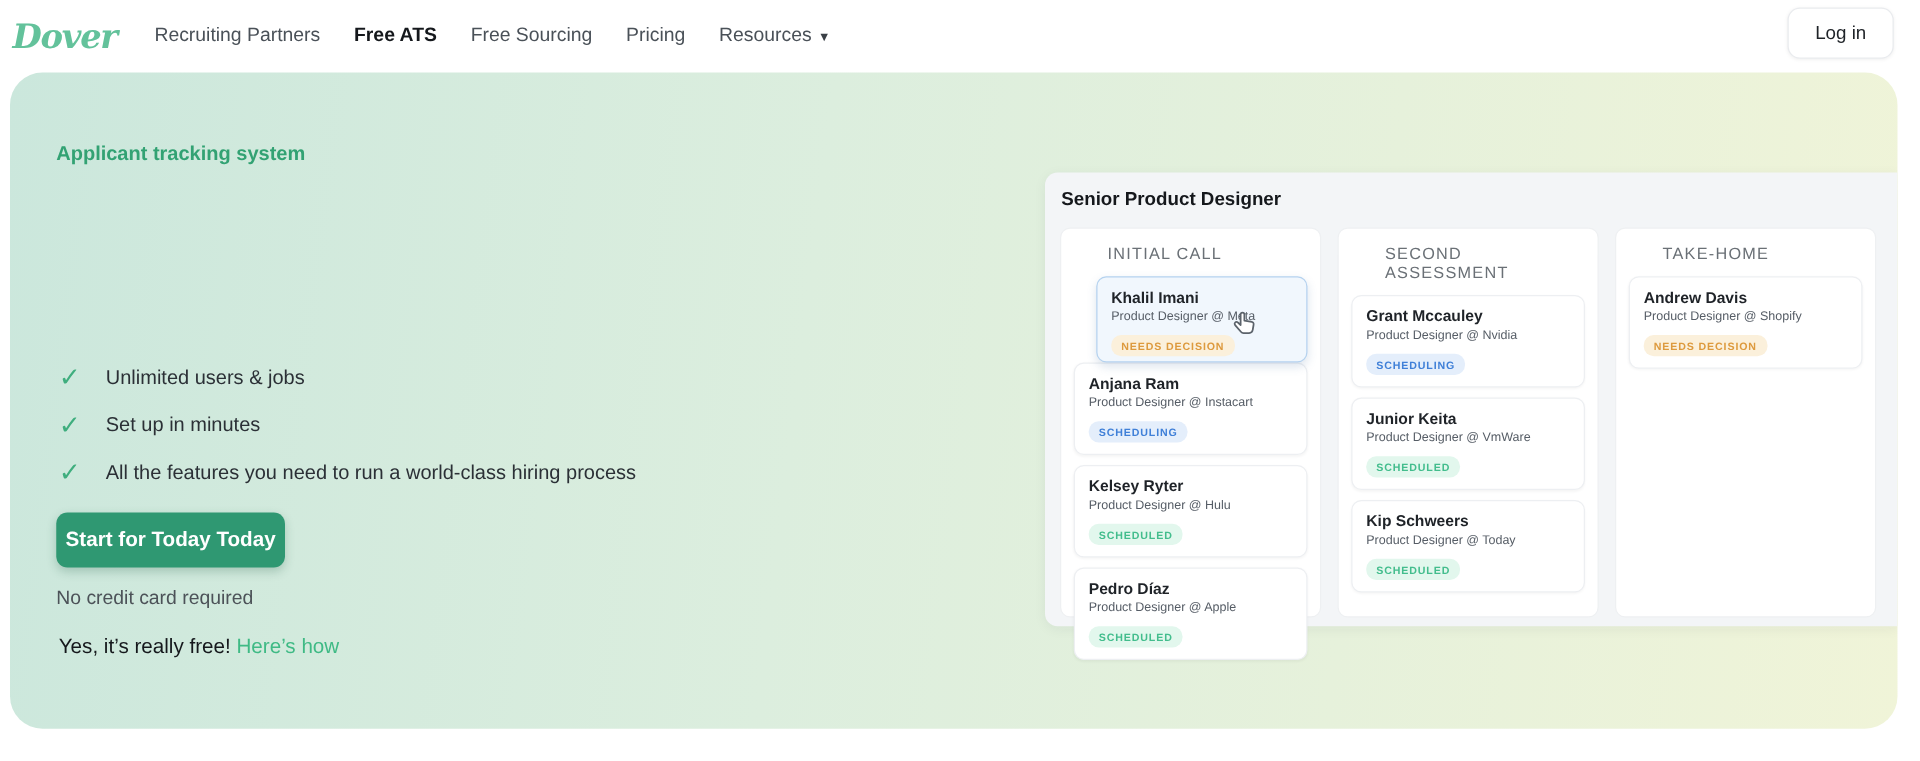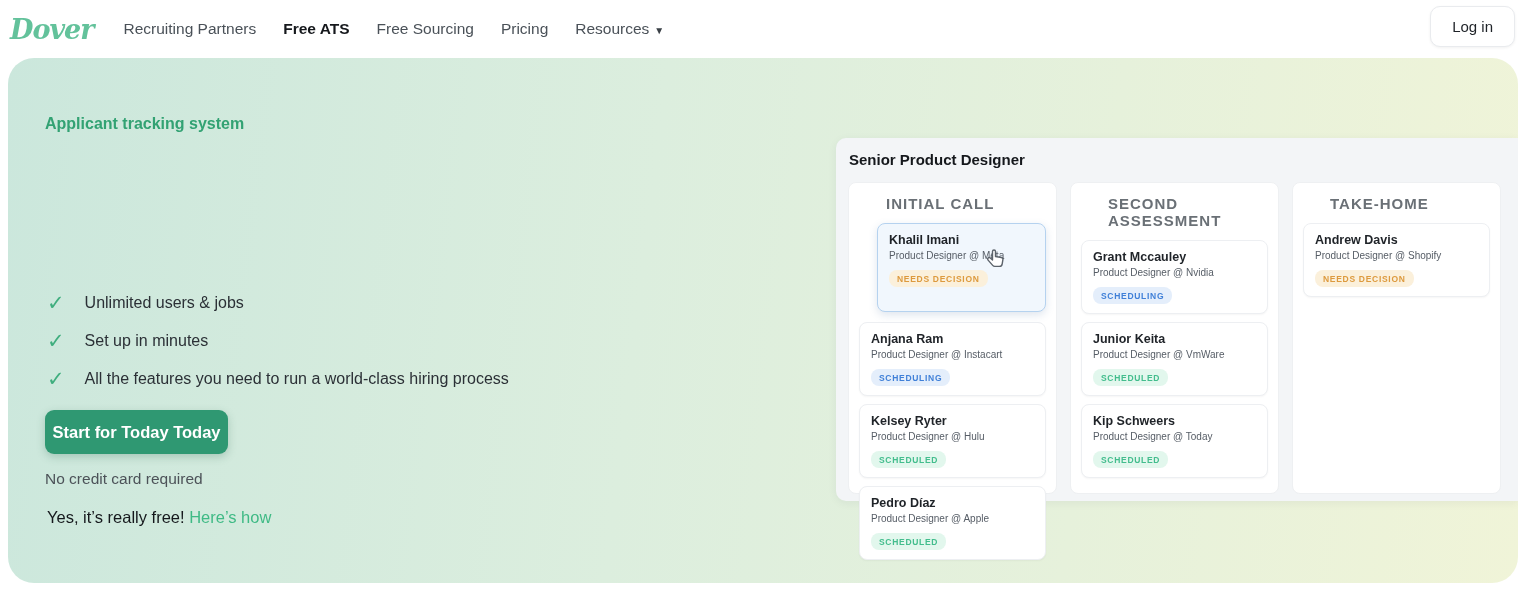--- a/index.html
+++ b/index.html
@@ -27,23 +27,23 @@
   .cta { position:absolute; left:37px; top:352px; width:183px; height:44px; background:#2f9872; border:none; border-radius:9px; color:#ffffff; font-size:16.5px; font-weight:700; font-family:inherit; box-shadow:0 3px 8px rgba(40,100,75,.25); cursor:pointer; }
   .subnote { position:absolute; left:37px; top:412px; font-size:15.5px; color:#4c5258; }
   .freeline { position:absolute; left:39px; top:450px; font-size:16.5px; color:#15181c; }
   .free-link { color:#3fba85; cursor:pointer; }
 
   
   .panel { position:absolute; left:828px; top:80px; width:682px; height:363px; background:#f3f5f7; border-radius:10px 0 0 10px; box-shadow:0 2px 10px rgba(30,40,60,.06); }
   .panel-title { position:absolute; left:13px; top:13px; font-size:15px; font-weight:700; color:#15181c; }
   .cols { position:absolute; left:12px; top:44px; display:flex; gap:13px; }
   .col { width:209px; height:312px; background:#ffffff; border:1px solid #eef0f2; border-radius:8px; padding:10px; }
-  .col-header { font-size:15px; font-weight:700; color:#6a7076; letter-spacing:1px; margin:2px 0 11px 2px;padding-left:25px; }
+  .col-header { font-size:13px; font-weight:400; color:#6a7076; letter-spacing:1px; margin:2px 0 11px 2px;padding-left:25px; }
   .card { background:#ffffff; border:1px solid #edeff2; border-radius:8px; padding:8px 11px 9px 11px; margin-bottom:8px; box-shadow:0 1px 2px rgba(0,0,0,.04); cursor:pointer; }
-  .card.highlight { background:#f1f7fd; border:1px solid #b5d2ef; box-shadow:0 3px 8px rgba(70,110,160,.18); margin-left:18px; margin-bottom:10px; padding-bottom:24px; position:relative; z-index:2; }
+  .card.highlight { background:#f1f7fd; border:1px solid #b5d2ef; box-shadow:0 3px 8px rgba(70,110,160,.18); margin-left:18px; margin-bottom:0; padding-bottom:4px; position:relative; z-index:2; }
   .card-name { font-size:12.5px; font-weight:700; color:#1f2328; line-height:16px; }
   .card-role { font-size:10px; color:#565d66; line-height:15px; }
   .badge { display:inline-block; margin-top:7px; font-size:8.5px; font-weight:700; letter-spacing:.7px; padding:4px 8px 3px 8px; border-radius:8px; }
   .badge.needs-decision { background:#fbf0db; color:#dd9a3e; }
   .badge.scheduling { background:#e4eefb; color:#4080d8; }
   .badge.scheduled { background:#e2f7ed; color:#43bd8d; }
   .cursor-icon { position:absolute; left:148px; top:110px; z-index:3; }
 </style>
 </head>
 <body>

